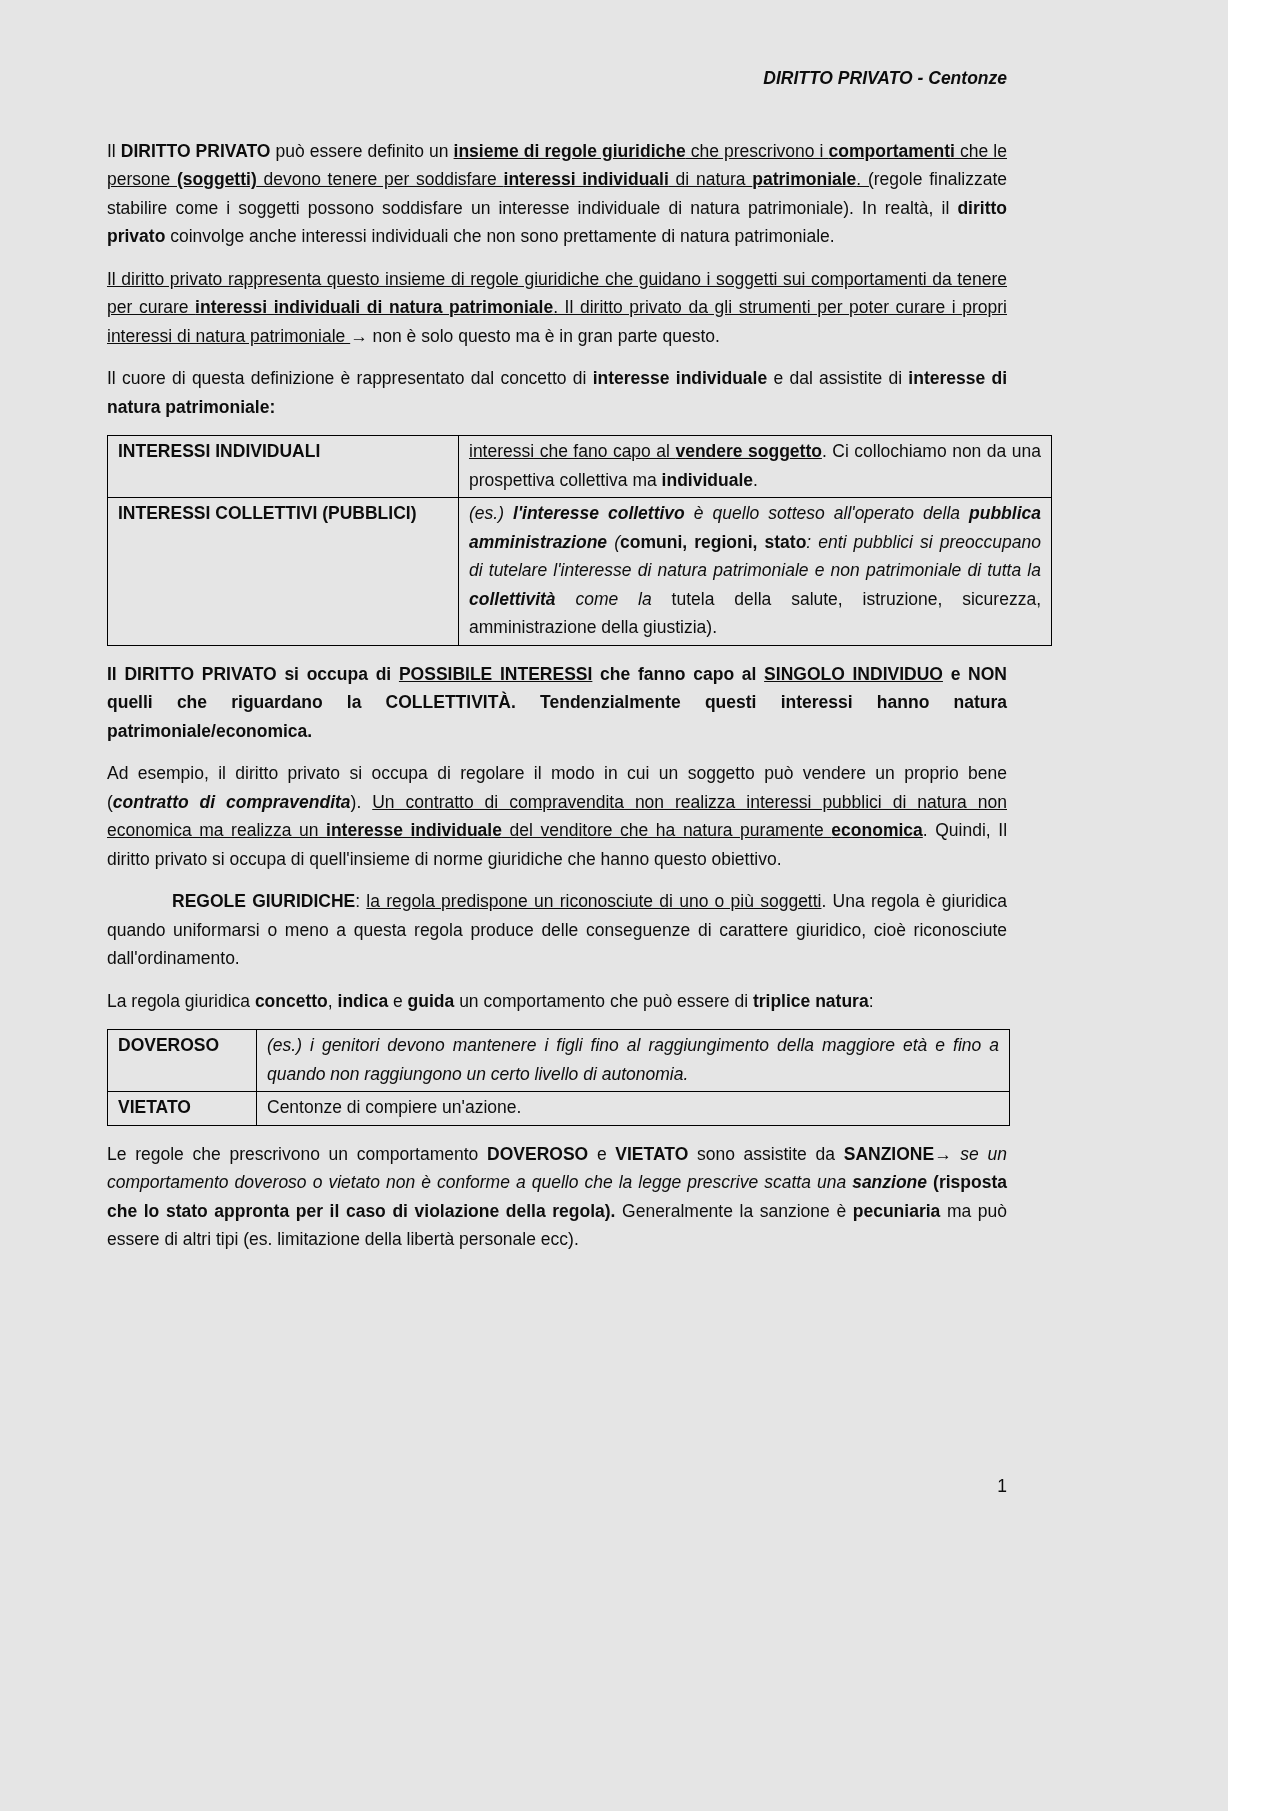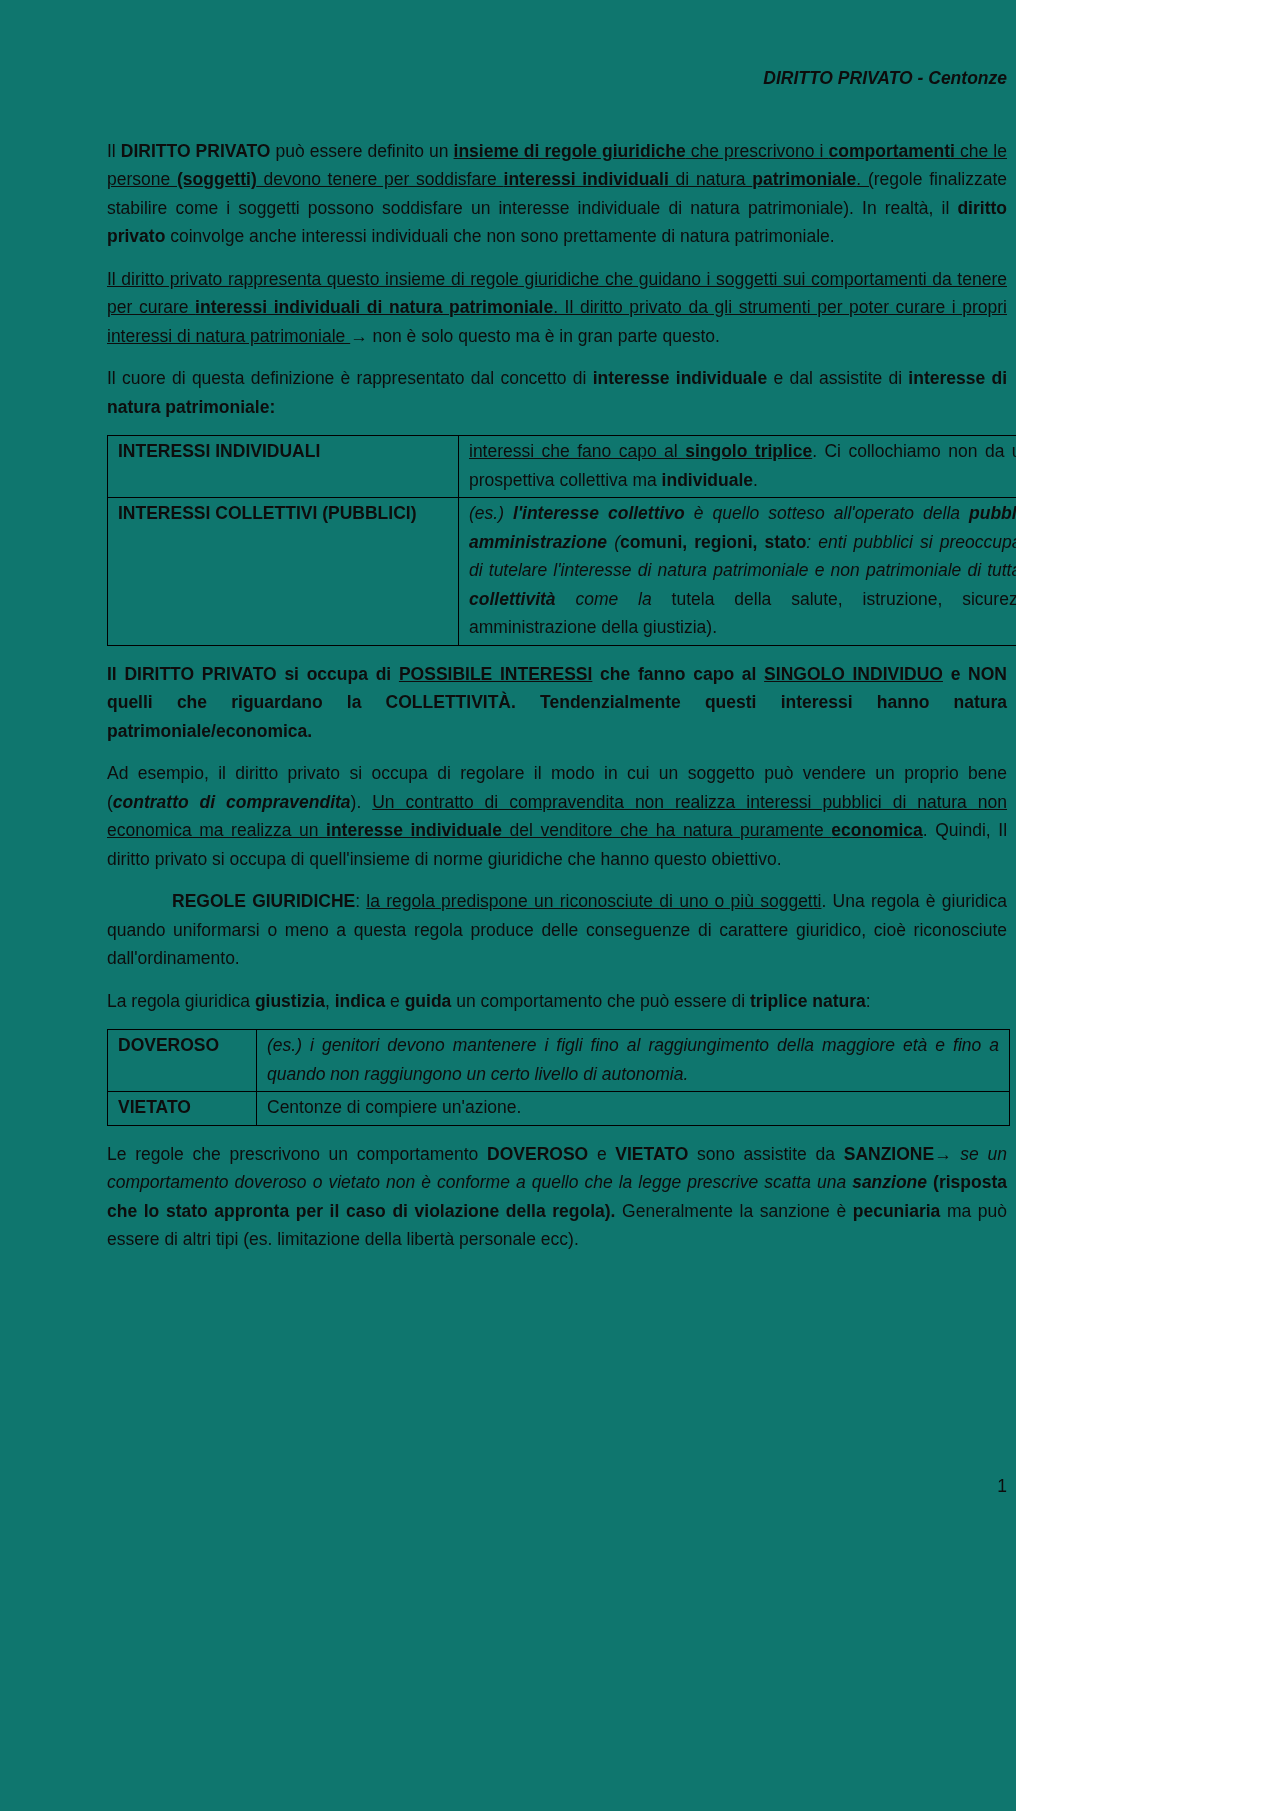--- a/index.html
+++ b/index.html
@@ -1,21 +1,21 @@
 <!DOCTYPE html>
 <html><head>
 <meta charset="utf-8">
 <title>DIRITTO PRIVATO - Centonze</title>
 <style>
   html, body { margin: 0; padding: 0; background: #ffffff; }
   .page {
     position: relative;
-    width: 1016px;
+    width: 1228px;
     height: 1811px;
-    background: #0f766e;
+    background: #e5e5e5;
     font-family: "Liberation Sans", sans-serif;
     font-size: 17.5px;
     line-height: 28.5px;
     color: #0d0d0d;
     box-sizing: border-box;
     padding: 64px 0 0 107px;
     overflow: hidden;
   }
   .content { width: 900px; }
   .doc-header {
@@ -69,36 +69,36 @@
     <p class="para"><span>Il </span><span class="b">DIRITTO PRIVATO</span><span> può essere definito un </span><span class="b u">insieme di regole giuridiche</span><span class="u"> che prescrivono i </span><span class="b u">comportamenti</span><span class="u"> che le persone </span><span class="b u">(soggetti)</span><span class="u"> devono tenere per soddisfare </span><span class="b u">interessi individuali</span><span class="u"> di natura </span><span class="b u">patrimoniale</span><span class="u">. (</span><span>regole finalizzate stabilire come i soggetti possono soddisfare un interesse individuale di natura patrimoniale). In realtà, il </span><span class="b">diritto privato</span><span> coinvolge anche interessi individuali che non sono prettamente di natura patrimoniale.</span></p>
 
     <p class="para"><span class="u">Il diritto privato rappresenta questo insieme di regole giuridiche che guidano i soggetti sui comportamenti da tenere per curare </span><span class="b u">interessi individuali di natura patrimoniale</span><span class="u">. Il diritto privato da gli strumenti per poter curare i propri interessi di natura patrimoniale </span><span class="b">→</span><span> non è solo questo ma è in gran parte questo.</span></p>
 
     <p class="para mt-lg"><span>Il cuore di questa definizione è rappresentato dal concetto di </span><span class="b">interesse individuale</span><span> e dal assistite di </span><span class="b">interesse di natura patrimoniale:</span></p>
 
     <table class="doc-table t1">
       <tbody>
           <tr>
         <td class="label-cell"><span class="b">INTERESSI INDIVIDUALI</span></td>
-        <td><span class="u">interessi che fano capo al </span><span class="b u">singolo triplice</span><span>. Ci collochiamo non da una prospettiva collettiva ma </span><span class="b">individuale</span><span>.</span></td>
+        <td><span class="u">interessi che fano capo al </span><span class="b u">vendere soggetto</span><span>. Ci collochiamo non da una prospettiva collettiva ma </span><span class="b">individuale</span><span>.</span></td>
       </tr>
       <tr>
         <td class="label-cell"><span class="b">INTERESSI COLLETTIVI (PUBBLICI)</span></td>
         <td><span class="i">(es.) </span><span class="b i">l'interesse collettivo</span><span class="i"> è quello sotteso all'operato della </span><span class="b i">pubblica amministrazione</span><span class="i"> (</span><span class="b">comuni, regioni, stato</span><span class="i">: enti pubblici si preoccupano di tutelare l'interesse di natura patrimoniale e non patrimoniale di tutta la </span><span class="b i">collettività</span><span class="i"> come la </span><span>tutela della salute, istruzione, sicurezza, amministrazione della giustizia).</span></td>
       </tr>
     </tbody>
       </table>
 
     <p class="para mt-md"><span class="b">Il DIRITTO PRIVATO si occupa di </span><span class="b u">POSSIBILE INTERESSI</span><span class="b"> che fanno capo al </span><span class="b u">SINGOLO INDIVIDUO</span><span class="b"> e NON quelli che riguardano la COLLETTIVITÀ. Tendenzialmente questi interessi hanno natura patrimoniale/economica.</span></p>
 
     <p class="para"><span>Ad esempio, il diritto privato si occupa di regolare il modo in cui un soggetto può vendere un proprio bene (</span><span class="b i">contratto di compravendita</span><span>). </span><span class="u">Un contratto di compravendita non realizza interessi pubblici di natura non economica ma realizza un </span><span class="b u">interesse individuale</span><span class="u"> del venditore che ha natura puramente </span><span class="b u">economica</span><span>.  Quindi, Il diritto privato si occupa di quell'insieme di norme giuridiche che hanno questo obiettivo.</span></p>
 
     <p class="para mt-md indent-first"><span class="b">REGOLE GIURIDICHE</span><span>: </span><span class="u">la regola predispone un riconosciute di uno o più soggetti</span><span>. Una regola è giuridica quando uniformarsi o meno a questa regola produce delle conseguenze di carattere giuridico, cioè riconosciute dall'ordinamento.</span></p>
 
-    <p class="para"><span>La regola giuridica </span><span class="b">giustizia</span><span>, </span><span class="b">indica</span><span> e </span><span class="b">guida</span><span> un comportamento che può essere di </span><span class="b">triplice natura</span><span>:</span></p>
+    <p class="para"><span>La regola giuridica </span><span class="b">concetto</span><span>, </span><span class="b">indica</span><span> e </span><span class="b">guida</span><span> un comportamento che può essere di </span><span class="b">triplice natura</span><span>:</span></p>
 
     <table class="doc-table t2">
       <tbody>
       <tr>
         <td class="label-cell"><span class="b">DOVEROSO</span></td>
         <td><span class="i">(es.) i genitori devono mantenere i figli fino al raggiungimento della maggiore età e fino a quando non raggiungono un certo livello di autonomia.</span></td>
       </tr>
       <tr>
         <td class="label-cell"><span class="b">VIETATO</span></td>
         <td><span>Centonze di compiere un'azione.</span></td>

